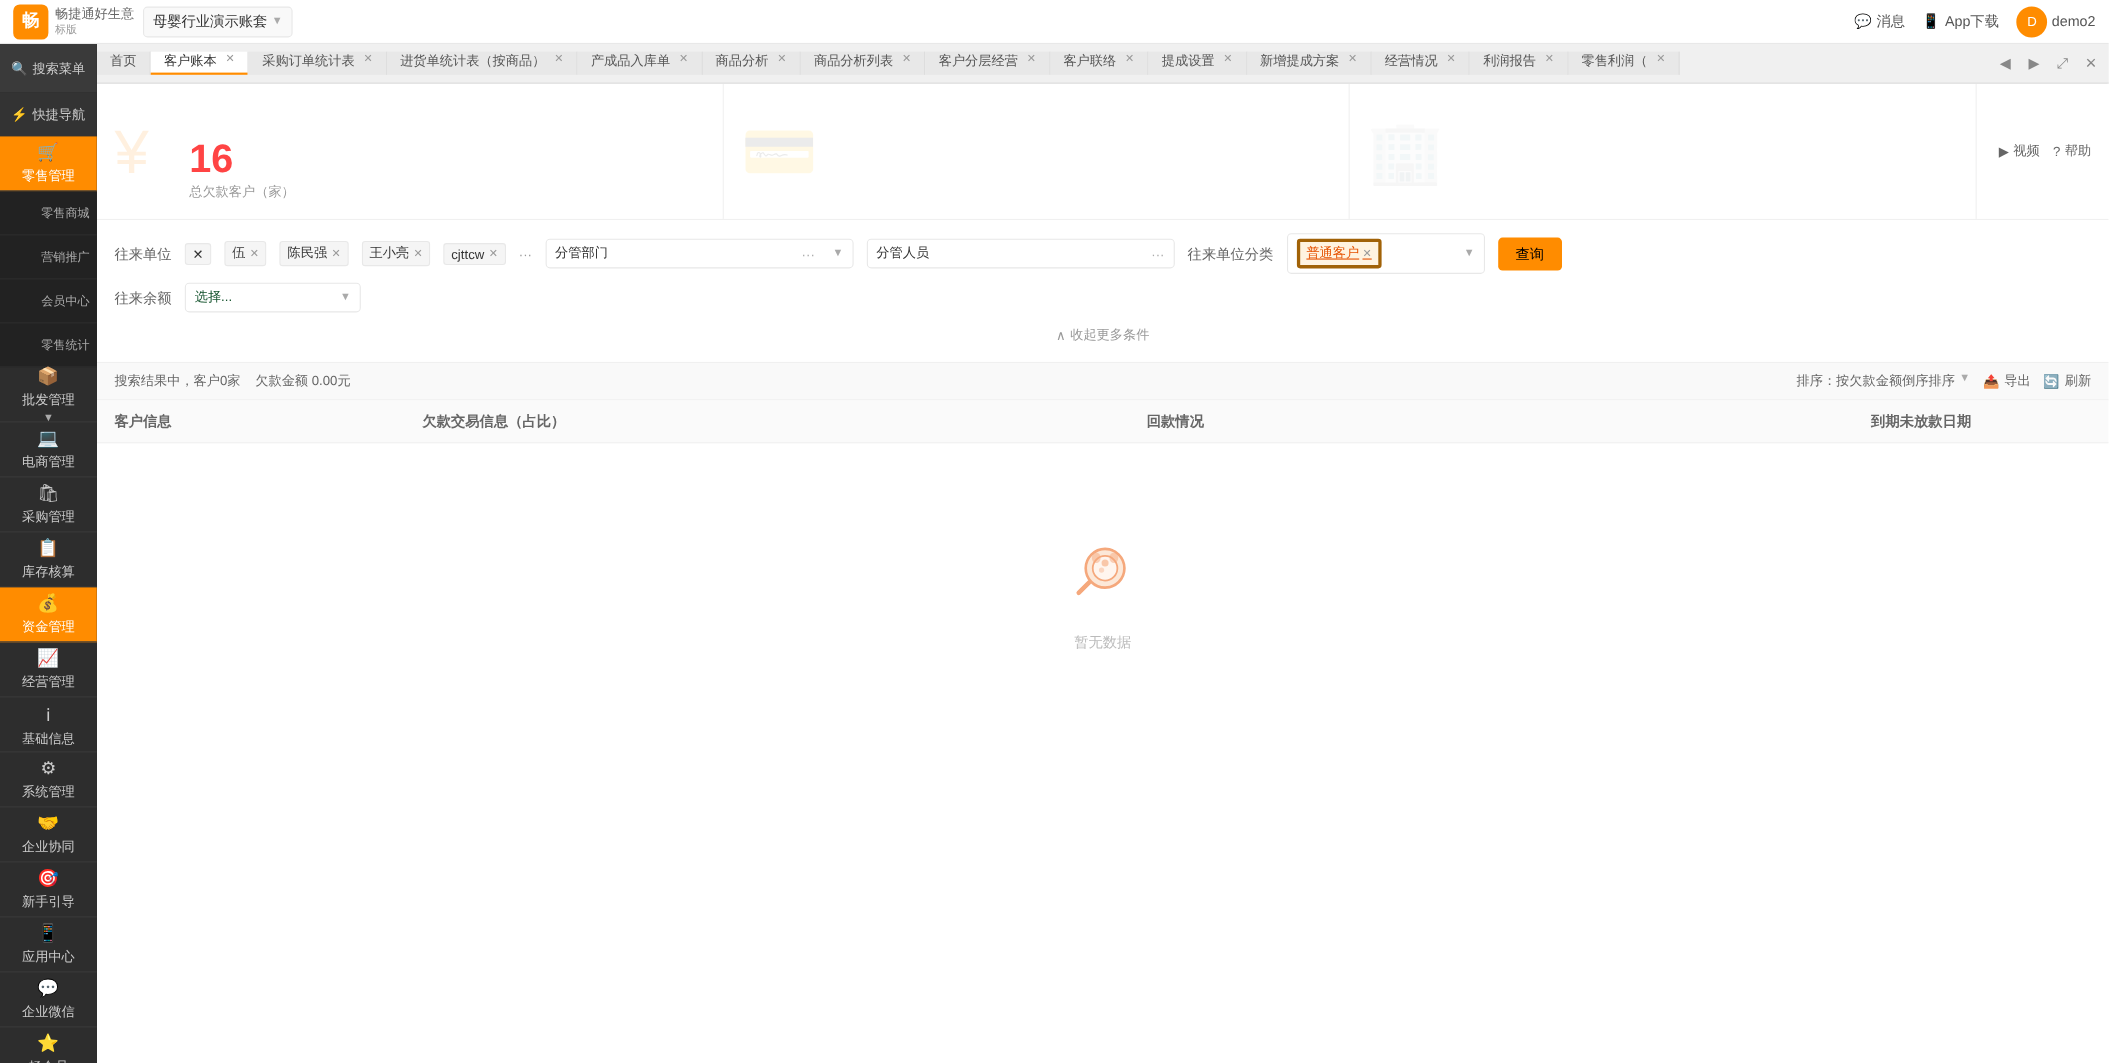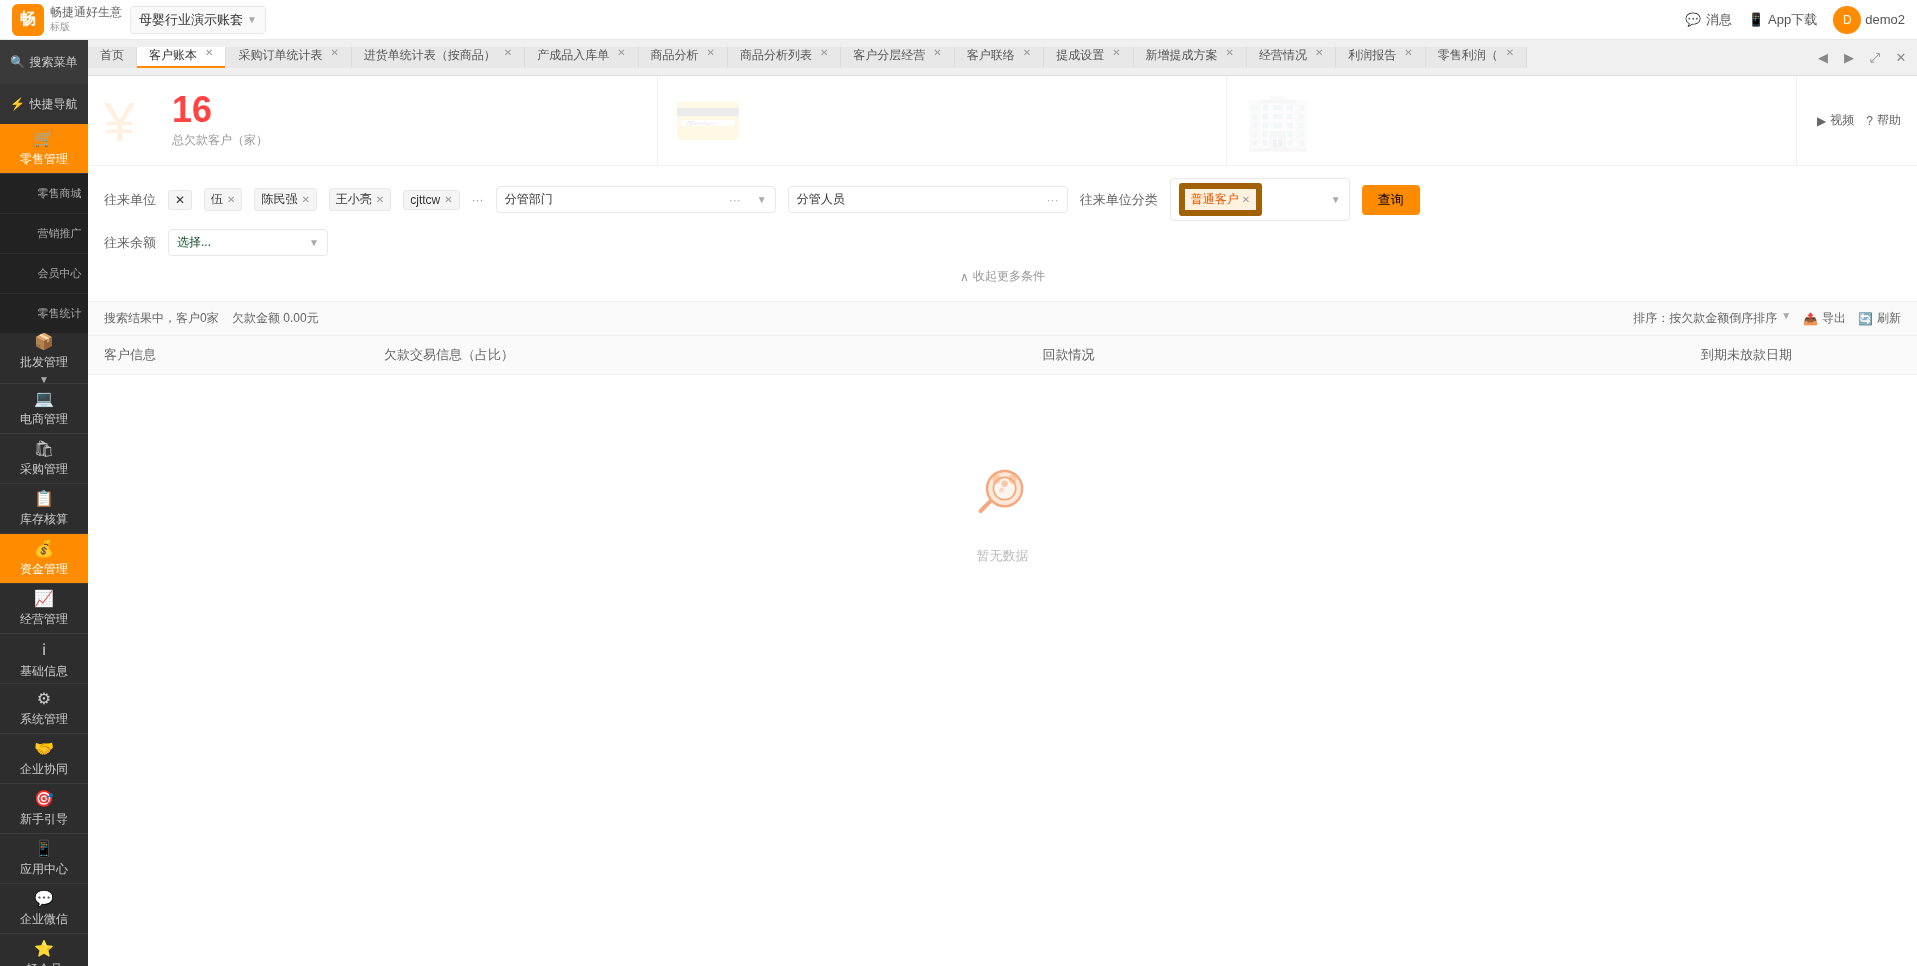--- a/index.html
+++ b/index.html
@@ -164,22 +164,22 @@
     .filter-tags-more { color: #999; cursor: pointer; font-size: 12px; }
     .filter-select {
       display: flex; align-items: center; gap: 4px;
       border: 1px solid #e8e8e8; border-radius: 4px;
       padding: 4px 8px; background: #fff; cursor: pointer; min-width: 160px;
       font-size: 12px; color: #333;
     }
     .filter-select-wide { min-width: 280px; gap: 16px; }
     .filter-tag-selected {
       display: inline-flex; align-items: center; gap: 3px;
-      background: #fff3e0; border: 6px solid #a16207;
-      border-radius: 3px; padding: 2px 6px; font-size: 12px; color: #e65100;
+      background: #fff3e0; border: 3px solid #a16207;
+      border-radius: 3px; padding: 2px 6px; font-size: 12px; color: #e65100; text-decoration: underline;
     }
     .collapse-btn {
       display: flex; align-items: center; gap: 4px;
       color: #999; cursor: pointer; font-size: 12px; margin: 0 auto;
       justify-content: center; padding: 4px;
     }
 
     
     .result-bar {
       display: flex; align-items: center; justify-content: space-between;
@@ -193,21 +193,21 @@
     .result-action { display: flex; align-items: center; gap: 4px; cursor: pointer; color: #666; }
 
     
     .data-table { width: 100%; }
     .table-header {
       display: grid;
       grid-template-columns: 280px 1fr 1fr 200px;
       background: #fafafa;
       border-bottom: 1px solid #f0f0f0;
       padding: 10px 16px;
-      font-size: 13px; color: #666; font-weight: 400;
+      font-size: 13px; color: #666; font-weight: 700;
     }
     .empty-state {
       display: flex; flex-direction: column;
       align-items: center; justify-content: center;
       padding: 80px 0;
       color: #bbb; font-size: 13px;
     }
     .empty-icon-svg {
       width: 80px; height: 80px;
       margin-bottom: 12px;
@@ -425,21 +425,21 @@
     <div class="nav-tab-action-btn">⤢</div>
     <div class="nav-tab-action-btn">✕</div>
   </div>
 </div>
 
 <div class="main-content">
 
   <div class="stats-header">
     <div class="stat-block">
       <div style="position:absolute;left:16px;top:50%;transform:translateY(-50%);opacity:0.12;font-size:56px;color:#ff8c00;">¥</div>
-      <div style="padding-left:60px;">
+      <div style="padding-left:60px;margin-top:34px;">
         <div class="stat-value">16</div>
         <div class="stat-label">总欠款客户（家）</div>
       </div>
     </div>
     <div class="stat-block">
       <div style="position:absolute;left:16px;top:50%;transform:translateY(-50%);opacity:0.10;font-size:56px;color:#ff8c00;">💳</div>
     </div>
     <div class="stat-block">
       <div style="position:absolute;left:16px;top:50%;transform:translateY(-50%);opacity:0.08;font-size:56px;color:#4499cc;">🏢</div>
     </div>

